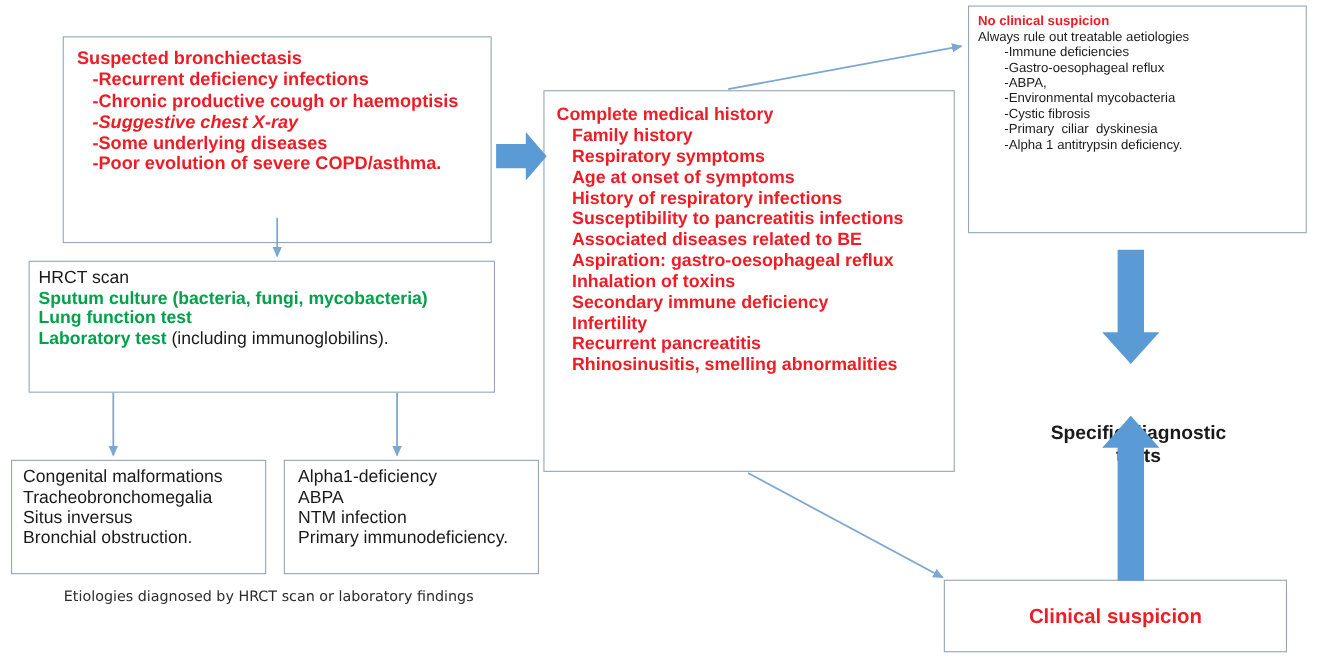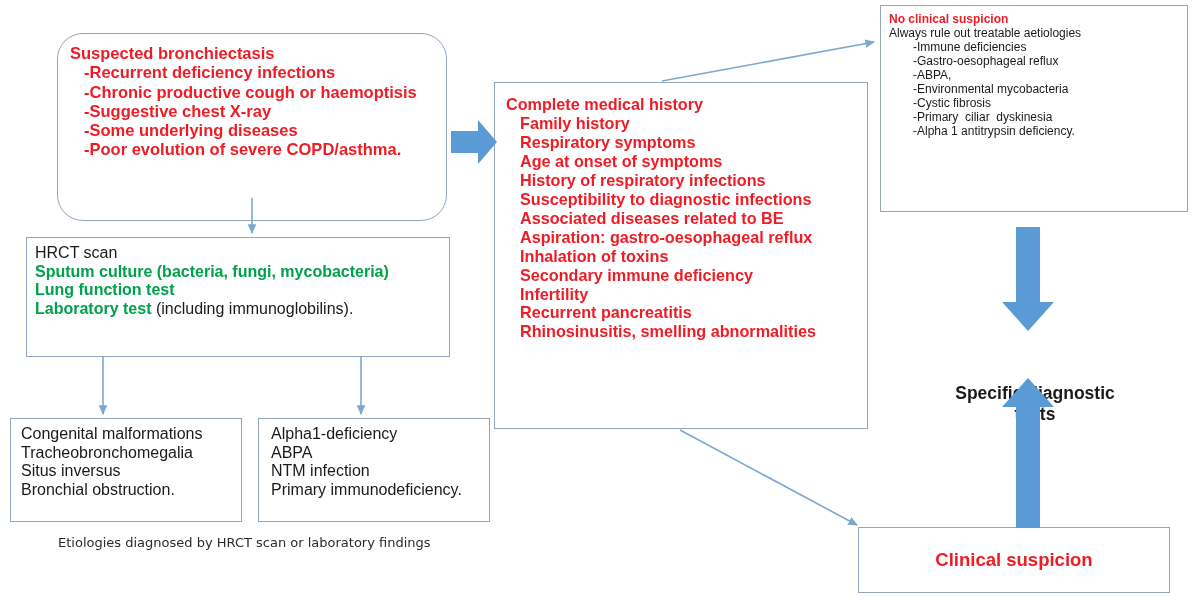--- a/index.html
+++ b/index.html
@@ -54,26 +54,26 @@
     font-size: 17.5px;
     line-height: 1.22;
     margin-top: 44px;
   }
 </style>
 </head>
 <body>
 
 <div id="canvas">
 
-  <div class="box" style="left:57px; top:33px; width:390px; height:188px;border-radius:26px;">
+  <div class="box" style="left:57px; top:33px; width:390px; height:188px;">
     <div class="lines" style="padding:10px 0 0 12px; font-size:16.5px;">
       <div class="line red">Suspected bronchiectasis</div>
       <div class="line red" style="padding-left:14px;">-Recurrent deficiency infections</div>
       <div class="line red" style="padding-left:14px;">-Chronic productive cough or haemoptisis</div>
-      <div class="line red" style="padding-left:14px;">-Suggestive chest X-ray</div>
+      <div class="line red" style="padding-left:14px;font-style:italic;">-Suggestive chest X-ray</div>
       <div class="line red" style="padding-left:14px;">-Some underlying diseases</div>
       <div class="line red" style="padding-left:14px;">-Poor evolution of severe COPD/asthma.</div>
     </div>
   </div>
 
   <div class="box" style="left:26px; top:237px; width:424px; height:120px;">
     <div class="lines" style="padding:6px 0 0 8px; font-size:16px;">
       <div class="line black">HRCT scan</div>
       <div class="line green">Sputum culture (bacteria, fungi, mycobacteria)</div>
       <div class="line green">Lung function test</div>
@@ -101,21 +101,21 @@
 
   <div class="caption" style="left:58px; top:535px;">Etiologies diagnosed by HRCT scan or laboratory findings</div>
 
   <div class="box" style="left:494px; top:82px; width:374px; height:347px;">
     <div class="lines" style="padding:12px 0 0 11px; font-size:16.2px;">
       <div class="line red">Complete medical history</div>
       <div class="line red" style="padding-left:14px;">Family history</div>
       <div class="line red" style="padding-left:14px;">Respiratory symptoms</div>
       <div class="line red" style="padding-left:14px;">Age at onset of symptoms</div>
       <div class="line red" style="padding-left:14px;">History of respiratory infections</div>
-      <div class="line red" style="padding-left:14px;">Susceptibility to diagnostic infections</div>
+      <div class="line red" style="padding-left:14px;">Susceptibility to pancreatitis infections</div>
       <div class="line red" style="padding-left:14px;">Associated diseases related to BE</div>
       <div class="line red" style="padding-left:14px;">Aspiration: gastro-oesophageal reflux</div>
       <div class="line red" style="padding-left:14px;">Inhalation of toxins</div>
       <div class="line red" style="padding-left:14px;">Secondary immune deficiency</div>
       <div class="line red" style="padding-left:14px;">Infertility</div>
       <div class="line red" style="padding-left:14px;">Recurrent pancreatitis</div>
       <div class="line red" style="padding-left:14px;">Rhinosinusitis, smelling abnormalities</div>
     </div>
   </div>
 

